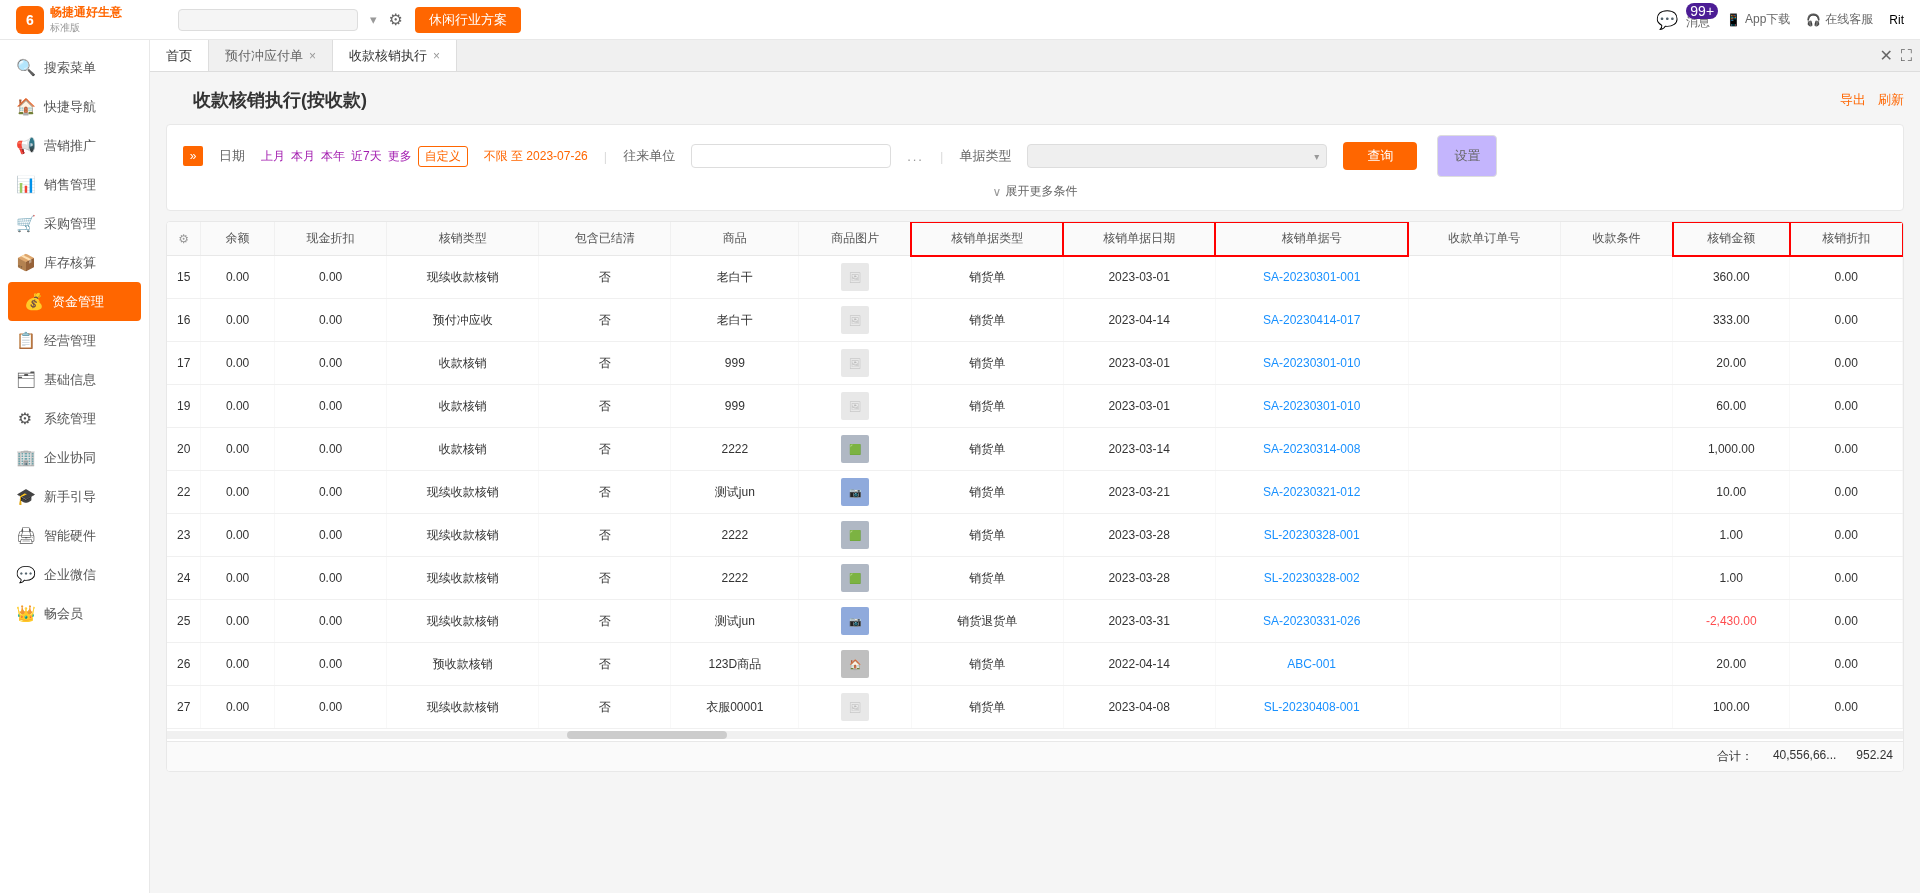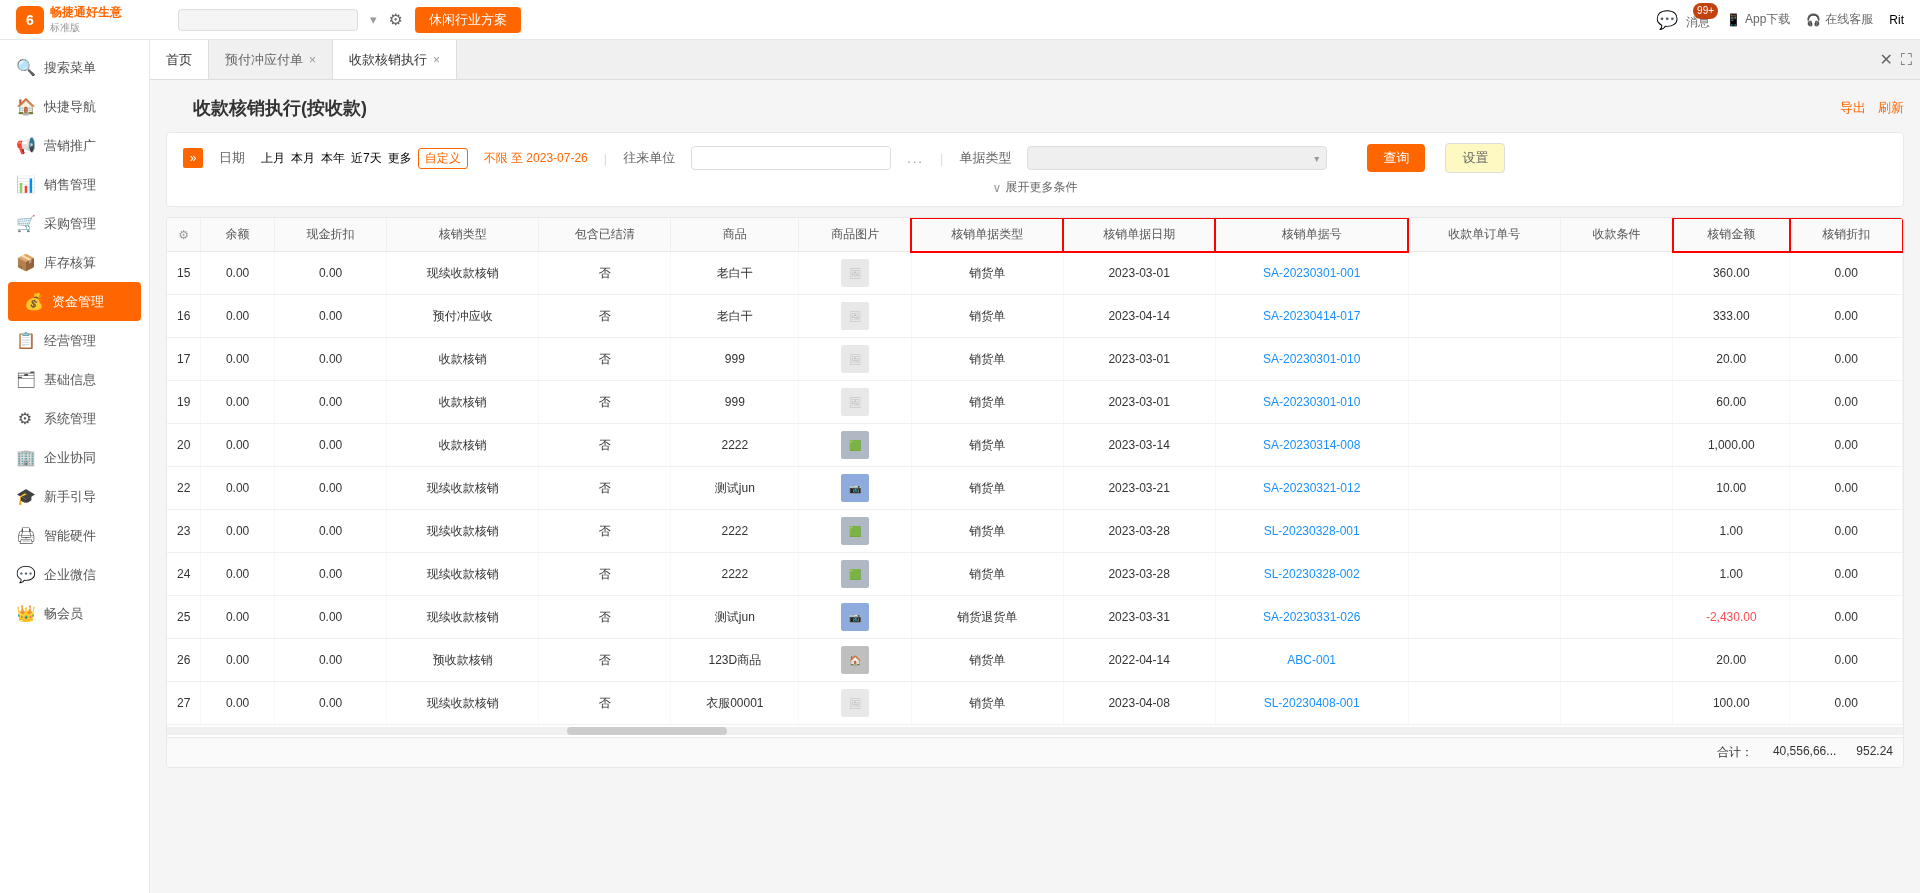--- a/index.html
+++ b/index.html
@@ -9,39 +9,39 @@
     .top-bar { height: 40px; background: #fff; border-bottom: 1px solid #e8e8e8; display: flex; align-items: center; padding: 0 16px; gap: 12px; }
     .logo-area { display: flex; align-items: center; gap: 6px; width: 150px; }
     .logo-icon { width: 28px; height: 28px; background: #ff6600; border-radius: 6px; display: flex; align-items: center; justify-content: center; color: #fff; font-weight: bold; font-size: 14px; }
     .logo-text { font-size: 12px; color: #ff6600; font-weight: bold; }
     .logo-sub { font-size: 10px; color: #999; }
     .top-bar-input { border: 1px solid #ddd; border-radius: 4px; padding: 3px 8px; width: 180px; color: #999; font-size: 12px; }
     .top-bar-chevron { color: #999; cursor: pointer; }
     .industry-btn { background: #ff6600; color: #fff; border: none; border-radius: 4px; padding: 4px 14px; cursor: pointer; font-size: 13px; }
     .top-bar-right { margin-left: auto; display: flex; align-items: center; gap: 16px; }
     .notice-area { position: relative; cursor: pointer; }
-    .notice-badge { position: absolute; top: -6px; right: -8px; background: #c2410c; color: #fff; border-radius: 10px; font-size: 10px; padding: 0 4px; line-height: 16px; }
+    .notice-badge { position: absolute; top: -6px; right: -8px; background: #4c1d95; color: #fff; border-radius: 10px; font-size: 14px; padding: 0 4px; line-height: 16px; }
     .top-bar-link { color: #666; cursor: pointer; font-size: 12px; display: flex; align-items: center; gap: 4px; }
     .user-name { color: #000000; font-size: 12px; }
 
     
     .main-layout { display: flex; height: calc(893px - 40px); }
 
     
     .sidebar { width: 150px; background: #fff; border-right: 1px solid #e8e8e8; display: flex; flex-direction: column; padding-top: 8px; }
     .sidebar-item { display: flex; align-items: center; gap: 10px; padding: 10px 16px; cursor: pointer; color: #555; font-size: 13px; }
     .sidebar-item.active { background: #ff6600; color: #fff; border-radius: 4px; margin: 0 8px; }
     .sidebar-item.active .sidebar-icon { color: #fff; }
     .sidebar-icon { font-size: 16px; width: 18px; text-align: center; }
 
     
     .content-area { flex: 1; display: flex; flex-direction: column; overflow: hidden; }
 
     
-    .tab-bar { height: 40px; background: #f0f0f0; display: flex; align-items: stretch; border-bottom: 1px solid #ddd; }
+    .tab-bar { height: 32px; background: #f0f0f0; display: flex; align-items: stretch; border-bottom: 1px solid #ddd; }
     .tab-item { display: flex; align-items: center; gap: 6px; padding: 0 16px; cursor: pointer; font-size: 13px; color: #666; border-right: 1px solid #ddd; background: #f0f0f0; }
     .tab-item.home { background: #fff; font-weight: 500; color: #333; }
     .tab-item.active { background: #fff; color: #333; font-weight: 500; }
     .tab-close { color: #999; font-size: 12px; cursor: pointer; }
     .tab-spacer { flex: 1; }
     .tab-actions { display: flex; align-items: center; padding: 0 8px; gap: 8px; }
     .tab-action-btn { color: #666; cursor: pointer; font-size: 16px; }
 
     
     .page-content { flex: 1; overflow-y: auto; padding: 16px; background: #f5f5f5; }
@@ -51,31 +51,31 @@
     .page-title { font-size: 18px; font-weight: bold; color: #333; }
     .page-actions { display: flex; gap: 12px; }
     .action-btn { display: flex; align-items: center; gap: 4px; color: #ff6600; cursor: pointer; font-size: 13px; border: none; background: none; }
 
     
     .filter-bar { background: #fff; border: 1px solid #e8e8e8; border-radius: 4px; padding: 10px 16px; margin-bottom: 10px; }
     .filter-row { display: flex; align-items: center; gap: 16px; flex-wrap: wrap; }
     .filter-expand-btn { width: 20px; height: 20px; background: #ff6600; color: #fff; border: none; border-radius: 2px; cursor: pointer; font-size: 12px; display: flex; align-items: center; justify-content: center; }
     .filter-label { color: #666; font-size: 13px; }
     .date-options { display: flex; gap: 6px; align-items: center; }
-    .date-option { color: #000000; cursor: pointer; font-size: 12px; }
+    .date-option { color: #a21caf; cursor: pointer; font-size: 12px; }
     .date-custom { background: #fff; border: 1px solid #ff6600; color: #ff6600; border-radius: 3px; padding: 1px 6px; font-size: 12px; cursor: pointer; }
     .date-range { color: #ff6600; font-size: 12px; }
     .filter-separator { color: #ddd; }
     .filter-input { border: 1px solid #ddd; border-radius: 4px; padding: 4px 10px; width: 200px; font-size: 12px; color: #999; }
     .filter-dots { color: #999; letter-spacing: 2px; }
     .filter-select-wrap { position: relative; flex: 1; max-width: 300px; }
     .filter-select { border: 1px solid #ddd; border-radius: 4px; padding: 4px 28px 4px 10px; width: 100%; font-size: 12px; color: #999; appearance: none; cursor: pointer; }
     .select-arrow { position: absolute; right: 8px; top: 50%; transform: translateY(-50%); color: #999; font-size: 10px; pointer-events: none; }
-    .query-btn { background: #ff6600; color: #fff; border: none; border-radius: 4px; padding: 5px 16px; cursor: pointer; font-size: 13px; margin-left: 24px; }
-    .setting-btn { background: #fef9c3; color: #666; border: 1px solid #ddd; border-radius: 4px; padding: 5px 16px; cursor: pointer; font-size: 13px; margin-left: 4px; }
+    .query-btn { background: #ff6600; color: #fff; border: none; border-radius: 4px; padding: 5px 24px; cursor: pointer; font-size: 13px; }
+    .setting-btn { background: #c4b5fd; color: #666; border: 1px solid #ddd; border-radius: 4px; padding: 11px 16px; cursor: pointer; font-size: 13px; margin-left: 4px; }
     .expand-more { display: flex; align-items: center; justify-content: center; gap: 4px; color: #666; font-size: 12px; cursor: pointer; margin-top: 6px; }
     .expand-more-icon { color: #999; }
 
     
     .table-wrap { background: #fff; border: 1px solid #e8e8e8; border-radius: 4px; overflow: auto; position: relative; }
     table { width: 100%; border-collapse: collapse; font-size: 12px; }
     thead tr { background: #fafafa; }
     th { padding: 8px 10px; text-align: center; border-bottom: 1px solid #e8e8e8; border-right: 1px solid #f0f0f0; color: #555; font-weight: 500; white-space: nowrap; }
     td { padding: 7px 10px; text-align: center; border-bottom: 1px solid #f0f0f0; border-right: 1px solid #f8f8f8; color: #333; white-space: nowrap; }
     tr.highlighted td { background: #fff5e6; }

